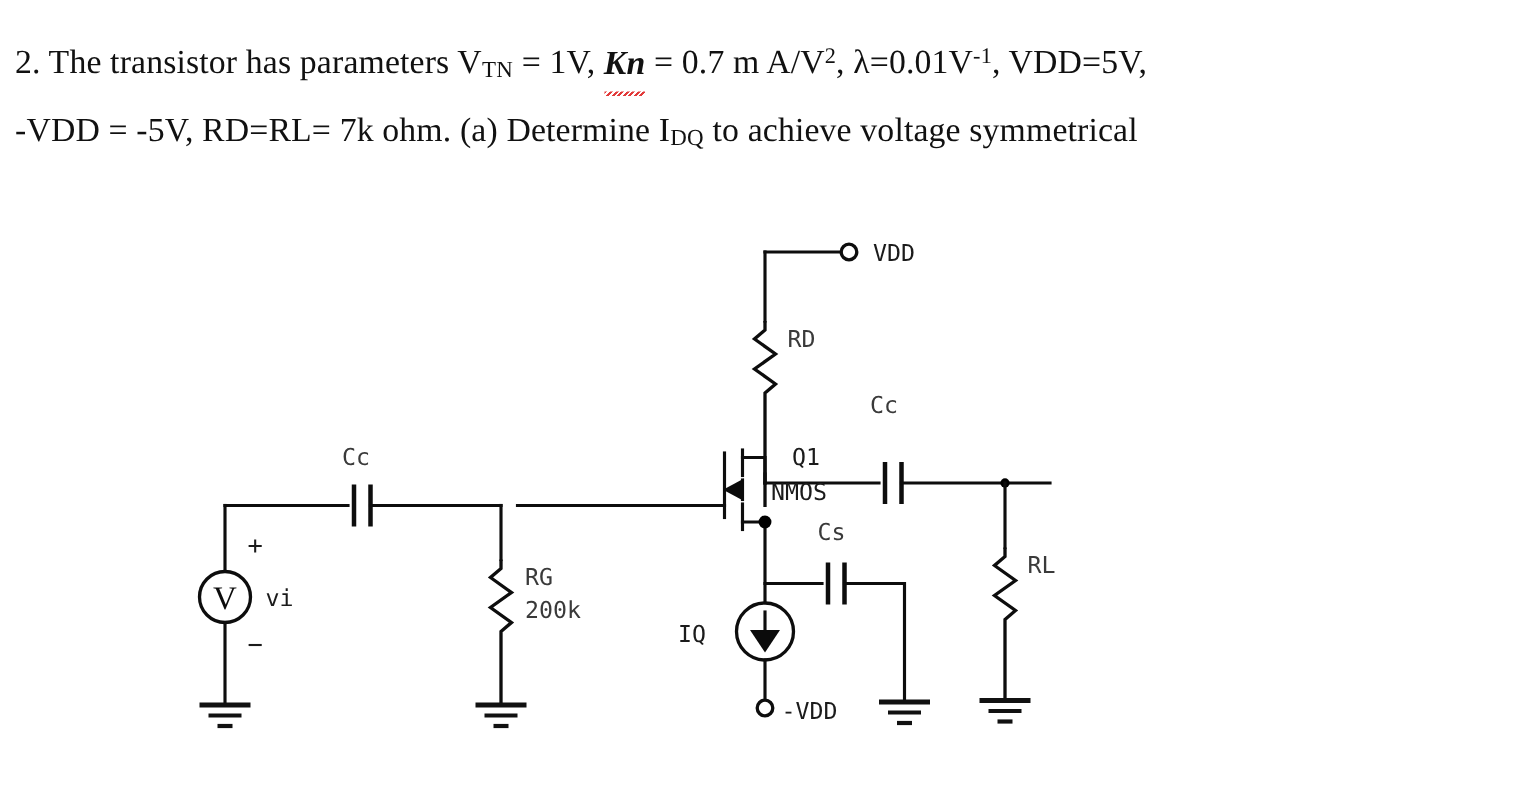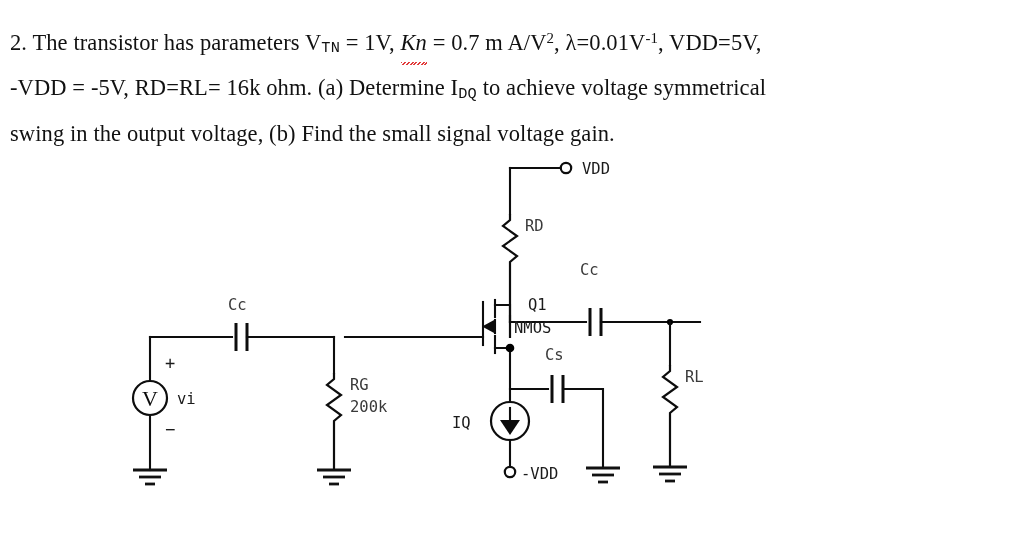--- a/index.html
+++ b/index.html
@@ -26,31 +26,31 @@
     color: #111;
   }
   #problem-text .ln {
     display: block;
     white-space: nowrap;
   }
   sub.sc {
     font-size: 0.68em;
     vertical-align: -0.18em;
     letter-spacing: 0.2px;
-    font-family: Liberation Mono, monospace;
   }
   sup.sc {
     font-size: 0.66em;
     vertical-align: 0.45em;
   }
   .kn {
     font-style: italic;
     border-bottom: none;
     position: relative;
     display: inline-block;
+    font-weight: bold;
   }
   .kn::after {
     content: "";
     position: absolute;
     left: 0;
     right: 0;
     bottom: -2px;
     height: 3px;
     background-image:
       repeating-linear-gradient(135deg, #e03030 0 1.4px, transparent 1.4px 2.6px);
@@ -108,22 +108,21 @@
     font-family: "DejaVu Sans Mono", monospace;
     font-size: 17px;
     fill: #1b1b1b;
   }
 </style>
 </head>
 <body>
 
 <div id="problem-text">
   <span class="ln"><span>2.</span> <span>The transistor has parameters V</span><sub class="sc">TN</sub><span> = 1V, </span><span class="kn">Kn</span><span> = 0.7 m A/V</span><sup class="sc">2</sup><span>,  λ=0.01V</span><sup class="sc">-1</sup><span>, VDD=5V,</span></span>
-  <span class="ln"><span>-VDD = -5V, RD=RL= 16k ohm. (a) Determine I</span><sub class="sc">DQ</sub><span> to achieve voltage symmetrical</span></span>
-  <span class="ln">swing in the output voltage, (b) Find the small signal voltage gain.</span>
+  <span class="ln"><span>-VDD = -5V, RD=RL= 7k ohm. (a) Determine I</span><sub class="sc">DQ</sub><span> to achieve voltage symmetrical</span></span>
 </div>
 
 <svg id="circuit" width="1024" height="396" viewBox="0 0 1024 396">
 
   <g>
     <path class="wire" d="M 510 28 L 559 28"></path>
     <circle class="term" cx="566" cy="28" r="5.2"></circle>
     <text class="clabel-dark" x="582" y="34">VDD</text>
   </g>
 

